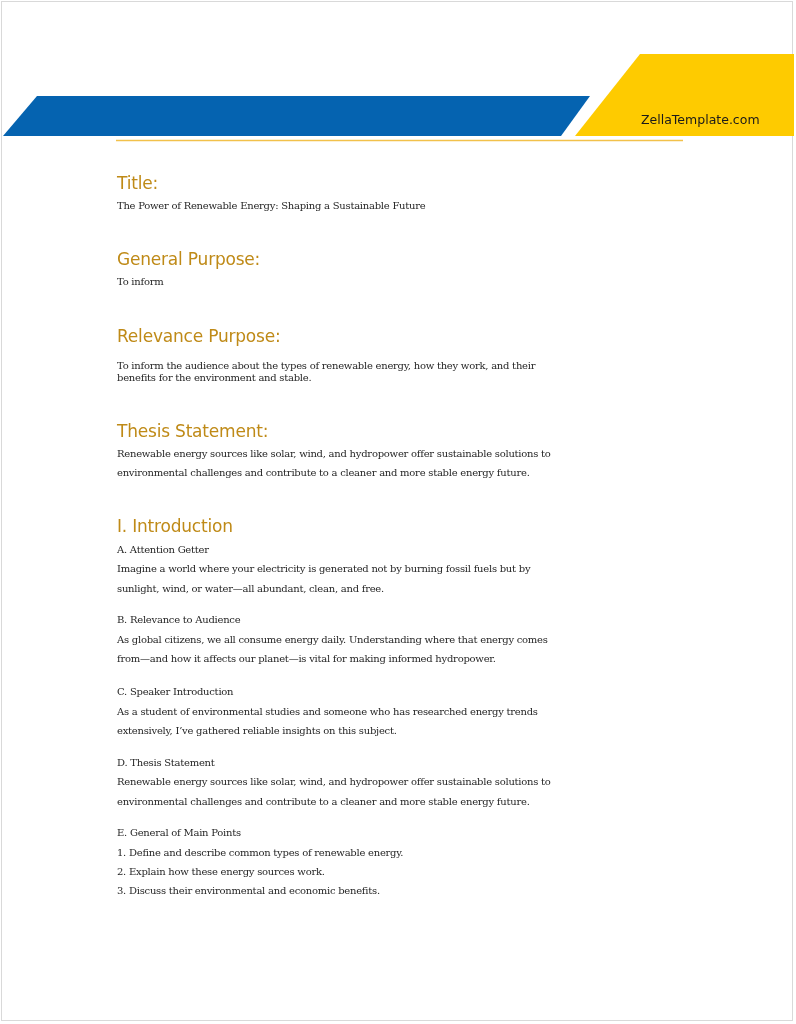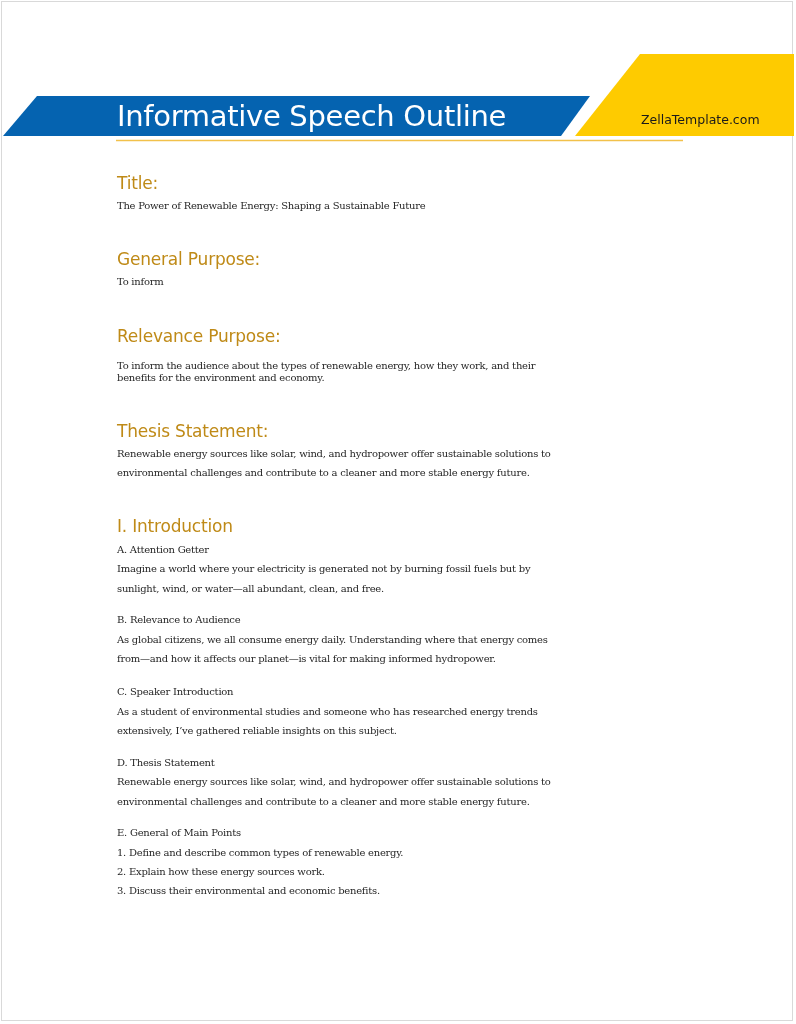--- a/index.html
+++ b/index.html
@@ -38,35 +38,34 @@
 <body>
 
 <div class="page"></div>
 
 <div class="header">
   <svg width="796" height="150" viewBox="0 0 796 150">
     <polygon points="640,54 794,54 794,136 575,136" fill="#fecb00"></polygon>
     <polygon points="37,96 590,96 561,136 3,136" fill="#0563b0"></polygon>
     <line x1="116" y1="140.5" x2="683" y2="140.5" stroke="#f2c14b" stroke-width="1.5"></line>
   </svg>
-  <div class="title-text">Informative Speech Outline</div>
   <div class="brand-text">ZellaTemplate.com</div>
 </div>
 
 <div class="content">
 
   <div class="h" style="top:173px">Title:</div>
   <div class="p" style="top:196px">The Power of Renewable Energy: Shaping a Sustainable Future</div>
 
   <div class="h" style="top:249px">General Purpose:</div>
   <div class="p" style="top:272px">To inform</div>
 
   <div class="h" style="top:326px">Relevance Purpose:</div>
   <div class="p" style="top:356px">To inform the audience about the types of renewable energy, how they work, and their</div>
-  <div class="p" style="top:368px">benefits for the environment and economy.</div>
+  <div class="p" style="top:368px">benefits for the environment and stable.</div>
 
   <div class="h" style="top:421px">Thesis Statement:</div>
   <div class="p" style="top:444px">Renewable energy sources like solar, wind, and hydropower offer sustainable solutions to</div>
   <div class="p" style="top:463px">environmental challenges and contribute to a cleaner and more stable energy future.</div>
 
   <div class="h" style="top:516px">I. Introduction</div>
 
   <div class="p" style="top:540px">A. Attention Getter</div>
   <div class="p" style="top:559px">Imagine a world where your electricity is generated not by burning fossil fuels but by</div>
   <div class="p" style="top:579px">sunlight, wind, or water—all abundant, clean, and free.</div>

